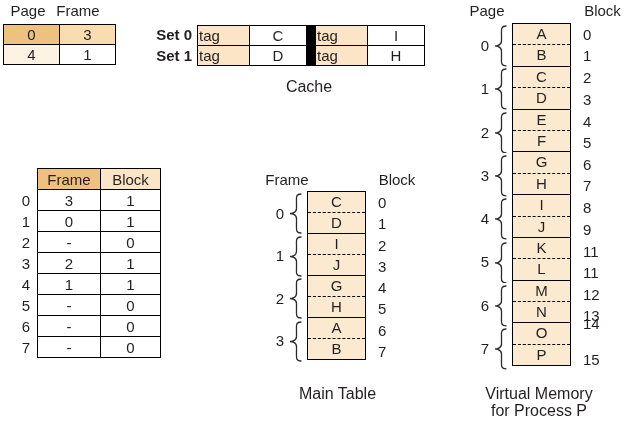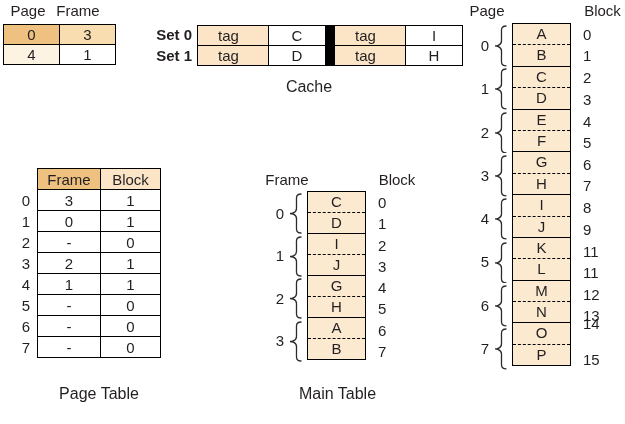--- a/index.html
+++ b/index.html
@@ -14,21 +14,21 @@
   .sect-label{font-size:16px;line-height:17px;}
   table{border-collapse:collapse;}
 
   
   .tlb-table{border:1.5px solid #000;}
   .tlb-table td{border:1px solid #000;width:55px;height:19px;text-align:center;padding:0;font-size:15px;}
 
   
   .cache-table{border:1.5px solid #000;}
   .cache-table td{border:1px solid #000;height:19px;padding:0;font-size:15px;}
-  .cache-table td.tag{width:50px;background:var(--tag);padding-left:20px;text-align:left;}
+  .cache-table td.tag{width:50px;background:var(--tag);padding-left:1px;text-align:left;}
   .cache-table td.cdata{width:56px;text-align:center;}
   .cache-table td.bar{width:8px;background:#000;padding:0;}
   .set-label{width:47px;text-align:right;line-height:20px;font-weight:bold;}
 
   
   .pt-table{border:1.5px solid #000;}
   .pt-table th,.pt-table td{border:1px solid #000;padding:0;text-align:center;font-weight:normal;font-size:15px;}
   .pt-table th{height:20px;}
   .pt-table td{height:20px;}
   .pt-c1{width:62px;}
@@ -116,28 +116,31 @@
         <tr>
           <td class="pt-c1">-</td>
           <td class="pt-c2">0</td>
         </tr>
         <tr>
           <td class="pt-c1">-</td>
           <td class="pt-c2">0</td>
         </tr>
       </tbody>
   </table>
-  <div class="abs ctr sect-label" style="left:37px;top:385px;width:124px">Page Table</div>
 
   <div class="abs ctr" style="left:260px;top:171px;width:54px">Frame</div>
   <div class="abs ctr" style="left:373px;top:171px;width:48px">Block</div>
   <div class="abs ctr sect-label" style="left:260px;top:385px;width:155px">Main Table</div>
 
   <div class="abs ctr" style="left:466px;top:2px;width:42px">Page</div>
   <div class="abs ctr" style="left:580px;top:2px;width:45px">Block</div>
+  <div class="abs ctr sect-label" style="left:453px;top:385px;width:172px">
+    <div>Virtual Memory</div>
+    <div>for Process P</div>
+  </div>
 
 <div class="abs set-label" style="left: 145px; top: 25px;">Set 0</div>
     <div class="abs set-label" style="left: 145px; top: 46px;">Set 1</div>
     <div class="abs pt-index" style="left: 12px; top: 190px;">0</div>
     <div class="abs pt-index" style="left: 12px; top: 211px;">1</div>
     <div class="abs pt-index" style="left: 12px; top: 232px;">2</div>
     <div class="abs pt-index" style="left: 12px; top: 253px;">3</div>
     <div class="abs pt-index" style="left: 12px; top: 274px;">4</div>
     <div class="abs pt-index" style="left: 12px; top: 295px;">5</div>
     <div class="abs pt-index" style="left: 12px; top: 316px;">6</div>

